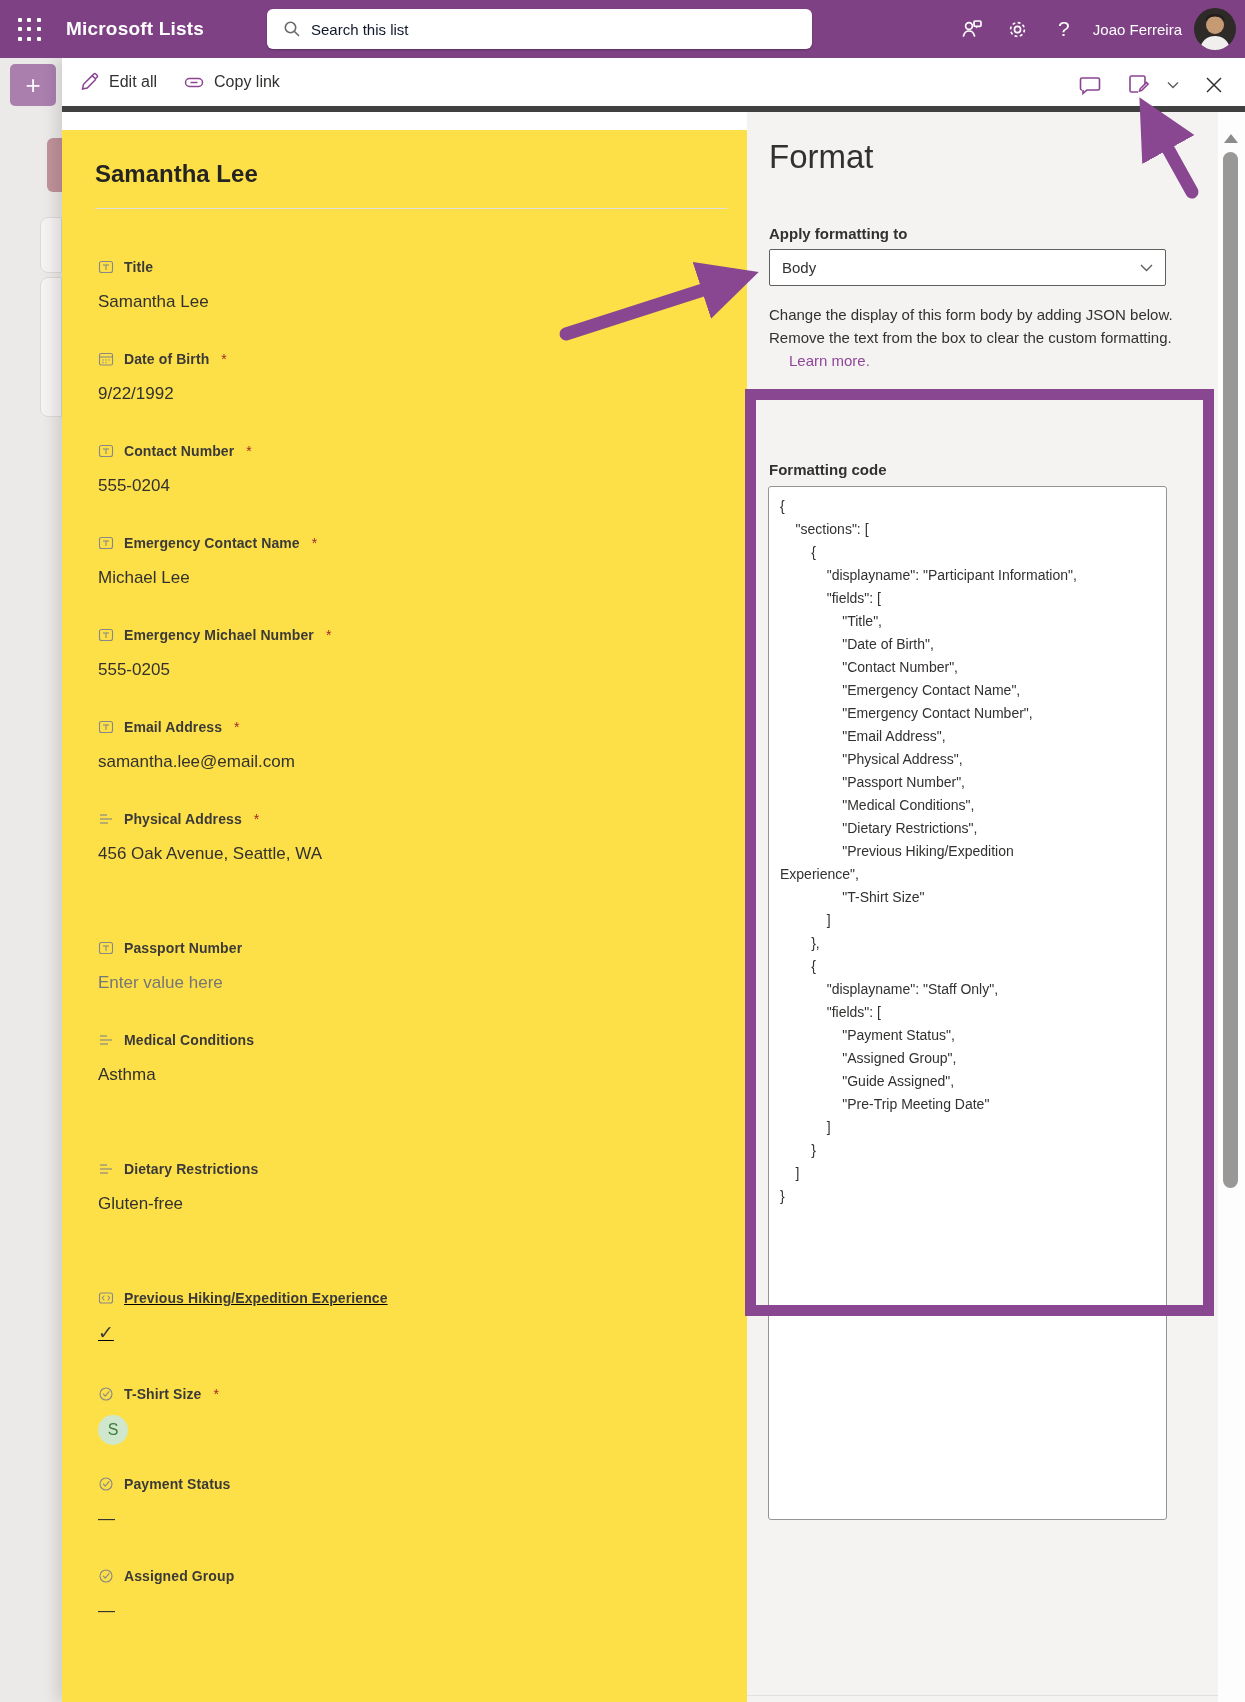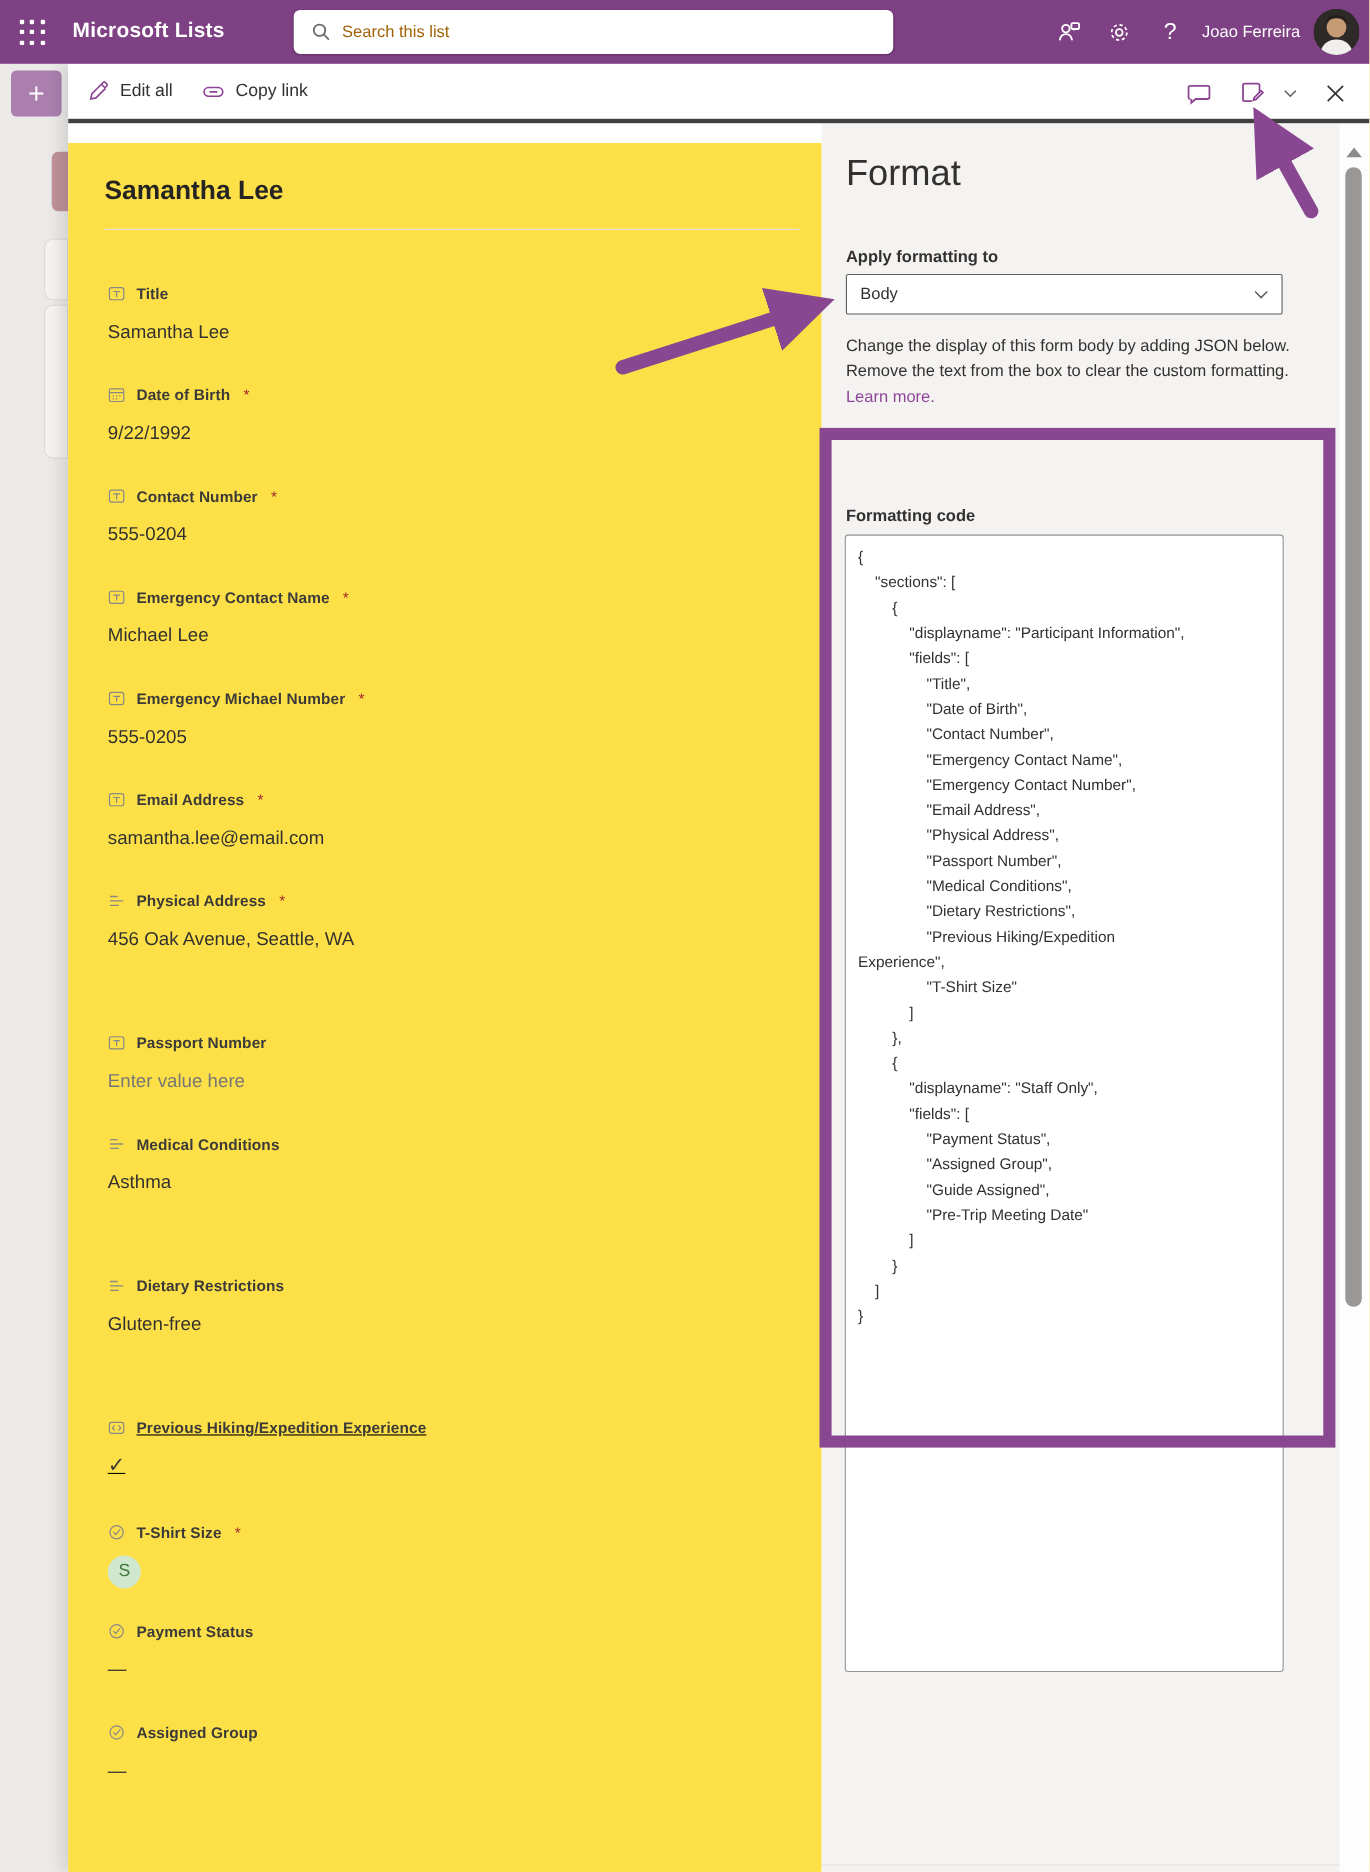--- a/index.html
+++ b/index.html
@@ -12,36 +12,36 @@
   body{font-family:"Liberation Sans",sans-serif;background:#fff;position:relative;overflow:hidden;}
 
   
   .topbar{position:absolute;left:0;top:0;width:1245px;height:58px;background:var(--accent);display:flex;align-items:center;z-index:20;}
   .waffle{width:58px;height:58px;display:flex;align-items:center;justify-content:center;cursor:pointer;}
   .waffle .grid{display:grid;grid-template-columns:repeat(3,4px);grid-gap:5.5px;}
   .waffle .grid i{width:4px;height:4px;background:#fff;border-radius:1px;}
   .app-title{color:#fff;font-size:19px;font-weight:bold;margin-left:8px;letter-spacing:.2px;}
   .searchbox{position:absolute;left:267px;top:9px;width:545px;height:40px;background:#fff;border-radius:6px;display:flex;align-items:center;box-shadow:0 1px 2px rgba(0,0,0,.25);}
   .searchbox svg{margin-left:16px;}
-  .searchbox .ph{color:#a16207;font-size:15px;margin-left:10px;}
+  .searchbox .ph{color:#0f172a;font-size:15px;margin-left:10px;}
   .topicons{position:absolute;right:0;top:0;height:58px;display:flex;align-items:center;}
   .topicon{width:46px;height:58px;display:flex;align-items:center;justify-content:center;color:#fff;cursor:pointer;}
   .help-glyph{font-size:21px;color:#fff;font-weight:400;}
   .user-name{color:#fff;font-size:15px;margin:0 12px 0 6px;white-space:nowrap;}
   .avatar{width:42px;height:42px;border-radius:50%;overflow:hidden;margin-right:9px;cursor:pointer;flex:none;}
 
   
   .backdrop{position:absolute;left:0;top:58px;width:62px;height:1644px;background:#eceae9;}
   .bd-new{position:absolute;left:10px;top:6px;width:46px;height:42px;border-radius:5px;background:#aa7fae;color:#fdf8fd;font-size:26px;display:flex;align-items:center;justify-content:center;font-weight:300;}
   .bd-rose{position:absolute;left:47px;top:80px;width:15px;height:54px;border-radius:6px 0 0 6px;background:#c0929a;}
   .bd-ghost{position:absolute;border:1px solid #dcdad8;background:#f4f3f2;border-radius:8px 0 0 8px;}
 
   
   .dialog{position:absolute;left:62px;top:58px;width:1183px;height:1644px;background:#fff;box-shadow:-6px 0 14px rgba(0,0,0,.12);}
-  .cmdbar{position:absolute;left:0;top:0;width:1183px;height:54px;background:#fff;border-bottom:4px solid #404040;display:flex;align-items:center;z-index:6;}
+  .cmdbar{position:absolute;left:0;top:0;width:1183px;height:54px;background:#fff;border-bottom:6px solid #404040;display:flex;align-items:center;z-index:6;}
   .cmd{display:flex;align-items:center;gap:9px;margin-left:18px;cursor:pointer;}
   .cmd+.cmd{margin-left:26px;}
   .cmd span{font-size:16px;color:var(--ink);}
   .cmd-right{position:absolute;right:0;top:0;height:54px;display:flex;align-items:center;}
   .iconbtn{width:34px;height:34px;display:flex;align-items:center;justify-content:center;cursor:pointer;}
 
   
   .form{position:absolute;left:0;top:72px;width:685px;height:1590px;background:#fde047;overflow:hidden;}
   .form-inner{padding:30px 20px 0 33px;}
   .rec-title{font-size:24px;font-weight:600;color:#252423;}
@@ -61,21 +61,21 @@
   .pill{width:30px;height:30px;border-radius:50%;background:var(--pill-bg);color:var(--pill-fg);font-size:16px;display:flex;align-items:center;justify-content:center;margin-top:13px;}
 
   
   .panel{position:absolute;left:685px;top:54px;width:471px;height:1590px;background:var(--panel);}
   .panel-pad{padding:26px 0 0 22px;}
   .panel-title{font-size:33px;color:var(--ink);font-weight:400;}
   .apply-label{font-size:15px;font-weight:bold;color:var(--ink);margin-top:49px;}
   .dropdown{margin-top:7px;width:397px;height:37px;background:#fff;border:1px solid #605e5c;border-radius:2px;display:flex;align-items:center;padding:0 12px;cursor:pointer;}
   .dropdown .val{font-size:15px;color:var(--ink);flex:1;}
   .panel-desc{margin-top:17px;width:404px;font-size:15px;line-height:23px;color:var(--ink);}
-  .panel-desc a{color:var(--link);text-decoration:none;cursor:pointer;}
+  .panel-desc a{color:var(--link);text-decoration:none;cursor:pointer;margin-left:20px;}
   .code-label{position:absolute;left:22px;top:349px;font-size:15px;font-weight:bold;color:var(--ink);}
   .code-area{position:absolute;left:21px;top:374px;width:399px;height:1034px;background:#fff;border:1px solid #949494;border-radius:3px;padding:8px 4px 0 11px;font-family:"Liberation Sans",sans-serif;font-size:14px;line-height:23px;color:var(--ink);white-space:pre-wrap;overflow:hidden;z-index:1;}
   .btn-divider{position:absolute;left:0;top:1583px;width:471px;height:1px;background:#e3e1df;}
 
   
   .scrollcol{position:absolute;left:1156px;top:54px;width:27px;height:1590px;background:#fdfdfd;}
   .sc-up,.sc-down{position:absolute;left:5px;width:16px;height:16px;display:flex;align-items:center;justify-content:center;cursor:pointer;}
   .sc-up{top:18px;}
   .tri-up{width:0;height:0;border-left:7px solid transparent;border-right:7px solid transparent;border-bottom:9px solid #8c8b8a;}
   .sc-thumb{position:absolute;left:5px;top:40px;width:15px;height:1036px;background:#98979600;border-radius:8px;background:#999897;cursor:pointer;}

